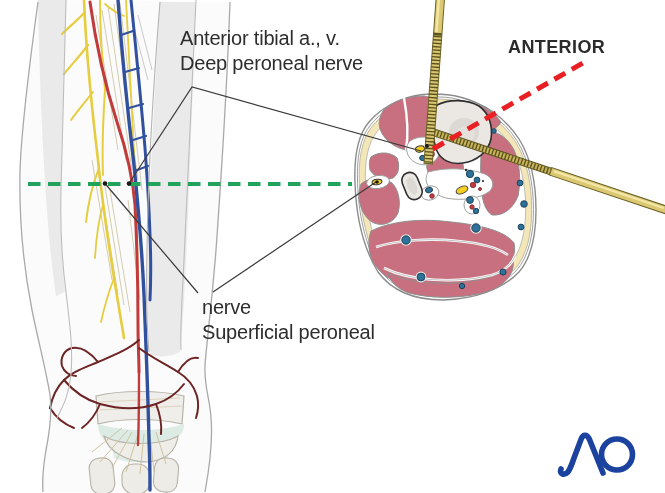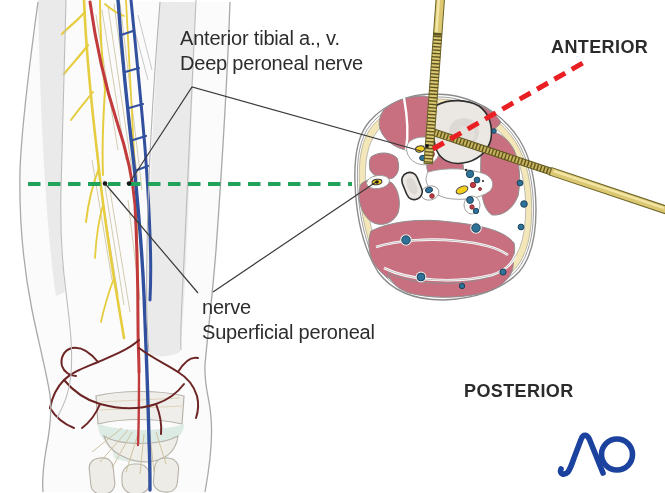--- a/index.html
+++ b/index.html
@@ -236,23 +236,22 @@
 <div class="anno-label" style="left:180px;top:26px;">
   <div>Anterior tibial a., v.</div>
   <div>Deep peroneal nerve</div>
 </div>
 
 <div class="anno-label" style="left:202px;top:295px;">
   <div>nerve</div>
   <div>Superficial peroneal</div>
 </div>
 
-<div class="dir-label" style="left:551px;top:37px;text-align:center;">ANTERIOR</div>
-
-<div class="dir-label" style="left:464px;top:381px;">POSTERIOR</div>
+<div class="dir-label" style="left:508px;top:37px;text-align:center;">ANTERIOR</div>
+
 
 <div class="logo-box">
   <svg width="84" height="52" viewBox="0 0 84 52" role="img" aria-label="AO">
     <g fill="none" stroke="#1b429e" stroke-width="5.6" stroke-linecap="round" stroke-linejoin="round">
       <path d="M5,41 C3,46 8,48 12,44 C14,41 16,36 18,30 L25,11.5 C27,6 31,6 33.5,11.5 L47,45"></path>
       <circle cx="61" cy="26.5" r="15.5"></circle>
     </g>
   </svg>
 </div>
 

